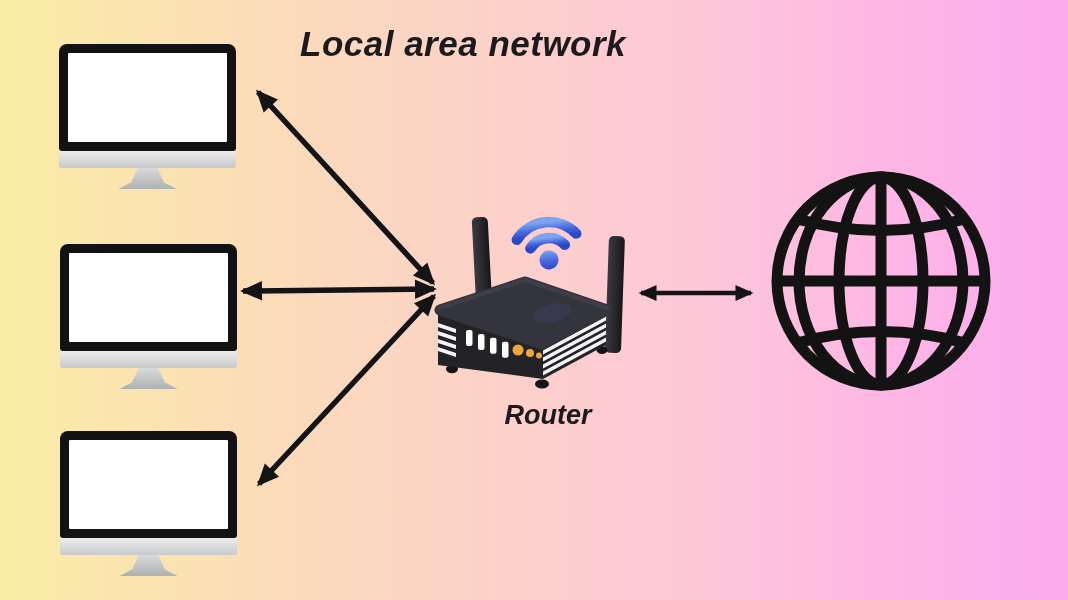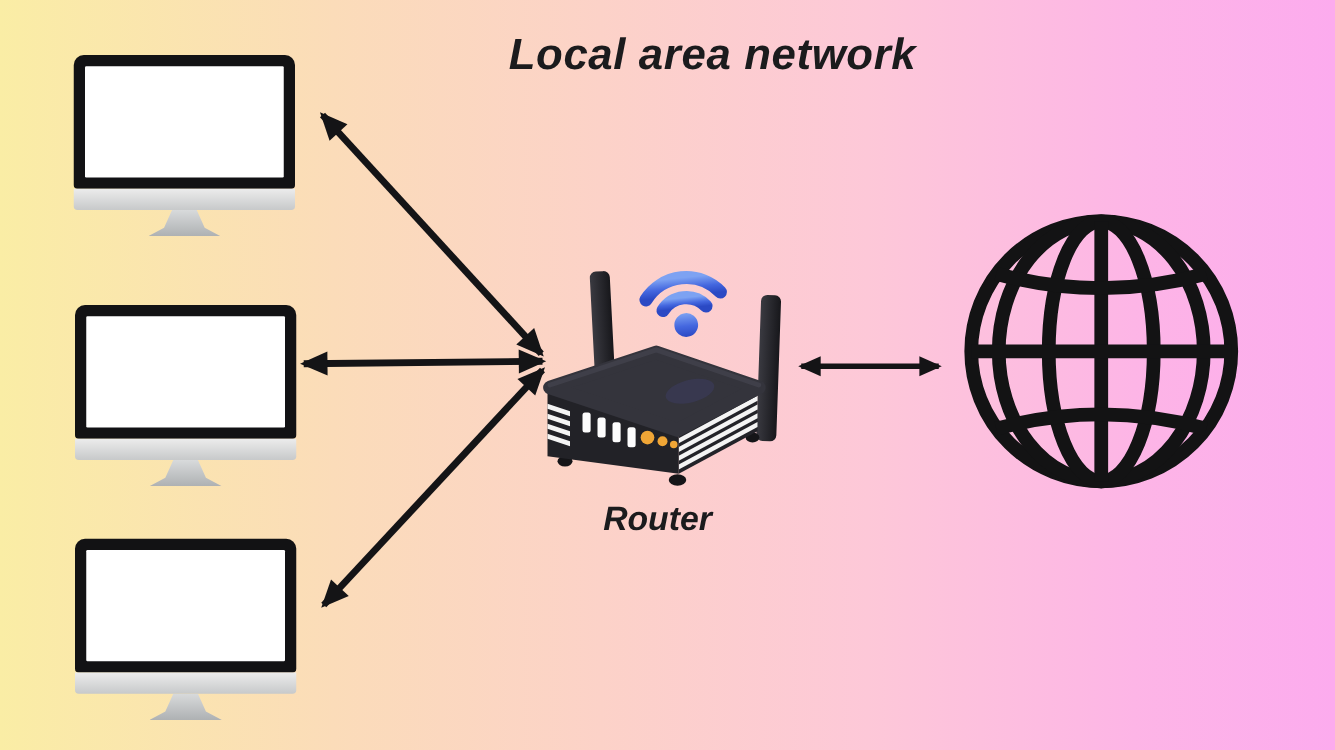--- a/index.html
+++ b/index.html
@@ -3,27 +3,27 @@
 <meta charset="utf-8">
 <style>
   html,body{margin:0;padding:0;}
   body{width:1068px;height:600px;overflow:hidden;font-family:"Liberation Sans",sans-serif;}
   #canvas{
     position:relative;width:1068px;height:600px;overflow:hidden;
     background:linear-gradient(90deg,#faeda5 0%,#fbdcb9 25%,#fcd2c8 45%,#fdc8d8 65%,#fdb5e6 85%,#fcabee 100%);
   }
   .abs{position:absolute;}
   #title{
-    left:300px;top:24px;width:540px;text-align:center;
+    left:300px;top:24px;width:540px;
     font-size:35px;font-weight:bold;font-style:italic;color:#1b1b1d;letter-spacing:.5px;
   }
   .node-label{
     font-size:27px;font-weight:bold;font-style:italic;color:#1b1b1d;text-align:center;
   }
-  #router-label{left:426px;top:400px;width:200px;font-style:italic;}
+  #router-label{left:448px;top:400px;width:200px;font-style:italic;}
   #internet-label{left:791px;top:417px;width:200px;}
 
   
   .monitor{width:177px;}
   .monitor .bezel{
     box-sizing:border-box;width:177px;height:107px;background:#121214;
     border-radius:8px 8px 3px 3px;padding:9px;
   }
   .monitor .screen{width:100%;height:100%;background:#ffffff;border-radius:1px;}
   .monitor .chin{

